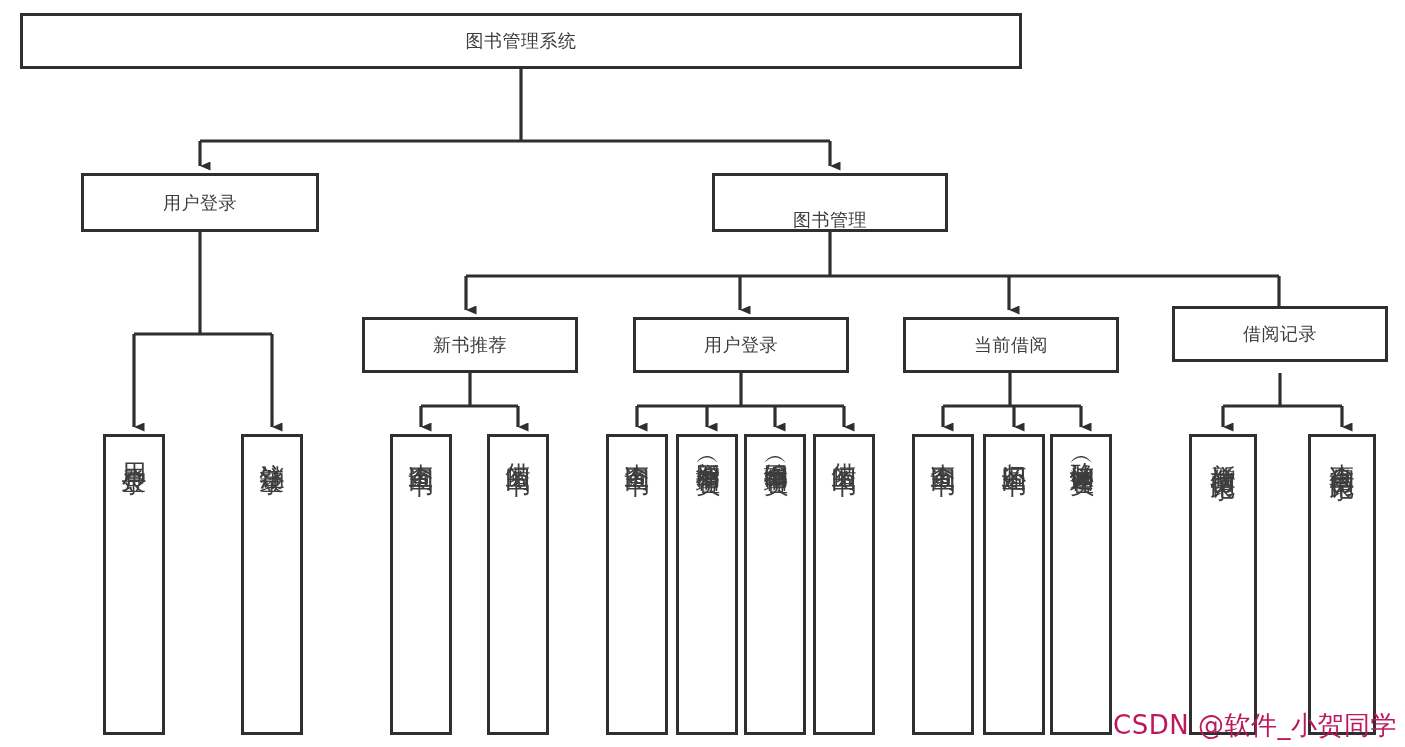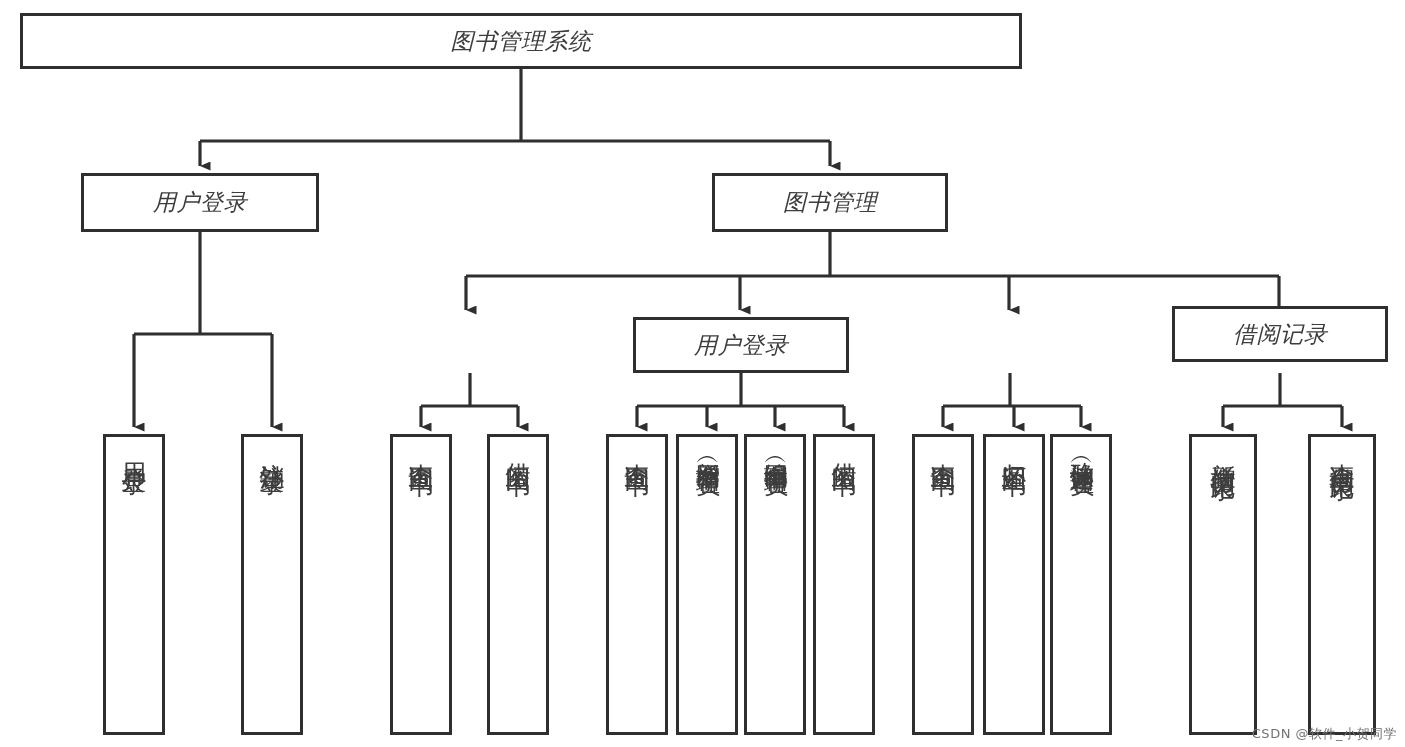--- a/index.html
+++ b/index.html
@@ -38,24 +38,23 @@
   }
   .node-label {
     display: block;
     text-align: center;
     color: #3d3d3d;
     letter-spacing: 0.5px;
   }
   
   .h-node .node-label {
     writing-mode: horizontal-tb;
-    font-size: 23px;
+    font-size: 18px;
     line-height: 1;
     white-space: nowrap;
-    font-style: italic;
   }
   
   .v-node {
     align-items: flex-start;
     justify-content: center;
     padding-top: 6px;
   }
   .v-node .node-label {
     writing-mode: vertical-rl;
     text-orientation: upright;
@@ -65,22 +64,22 @@
     white-space: nowrap;
   }
   .v-node.tall-text .node-label {
     font-size: 24px;
     letter-spacing: 1.5px;
   }
   .watermark {
     position: absolute;
     right: 8px;
     bottom: 4px;
-    font-size: 13px;
-    color: #737373;
+    font-size: 26px;
+    color: #be185d;
     white-space: nowrap;
     font-family: "DejaVu Sans", "Liberation Sans", sans-serif;
     letter-spacing: 0.5px;
   }
 </style>
 </head>
 <body>
 
 <div id="diagram-root">
 
@@ -135,27 +134,33 @@
     </g>
   </svg>
 
   <div class="node h-node" style="left:20px; top:13px; width:1002px; height:56px;">
     <span class="node-label">图书管理系统</span>
   </div>
 
   <div class="node h-node" style="left:81px; top:173px; width:238px; height:59px;">
     <span class="node-label">用户登录</span>
   </div>
-  <div class="node h-node" style="left:712px; top:173px; width:236px; height:59px;">
+  <div class="node h-node" style="left:712px; top:173px; width:236px; height:59px;align-items:flex-end;">
     <span class="node-label">图书管理</span>
   </div>
 
+  <div class="node h-node" style="left:362px; top:317px; width:216px; height:56px;">
+    <span class="node-label">新书推荐</span>
+  </div>
   <div class="node h-node" style="left:633px; top:317px; width:216px; height:56px;">
     <span class="node-label">用户登录</span>
   </div>
+  <div class="node h-node" style="left:903px; top:317px; width:216px; height:56px;">
+    <span class="node-label">当前借阅</span>
+  </div>
   <div class="node h-node" style="left:1172px; top:306px; width:216px; height:56px;">
     <span class="node-label">借阅记录</span>
   </div>
 
   <div class="node v-node" style="left:103px; top:434px; width:62px; height:301px;">
     <span class="node-label">用户登录</span>
   </div>
   <div class="node v-node" style="left:241px; top:434px; width:62px; height:301px;">
     <span class="node-label">注销登录</span>
   </div>

